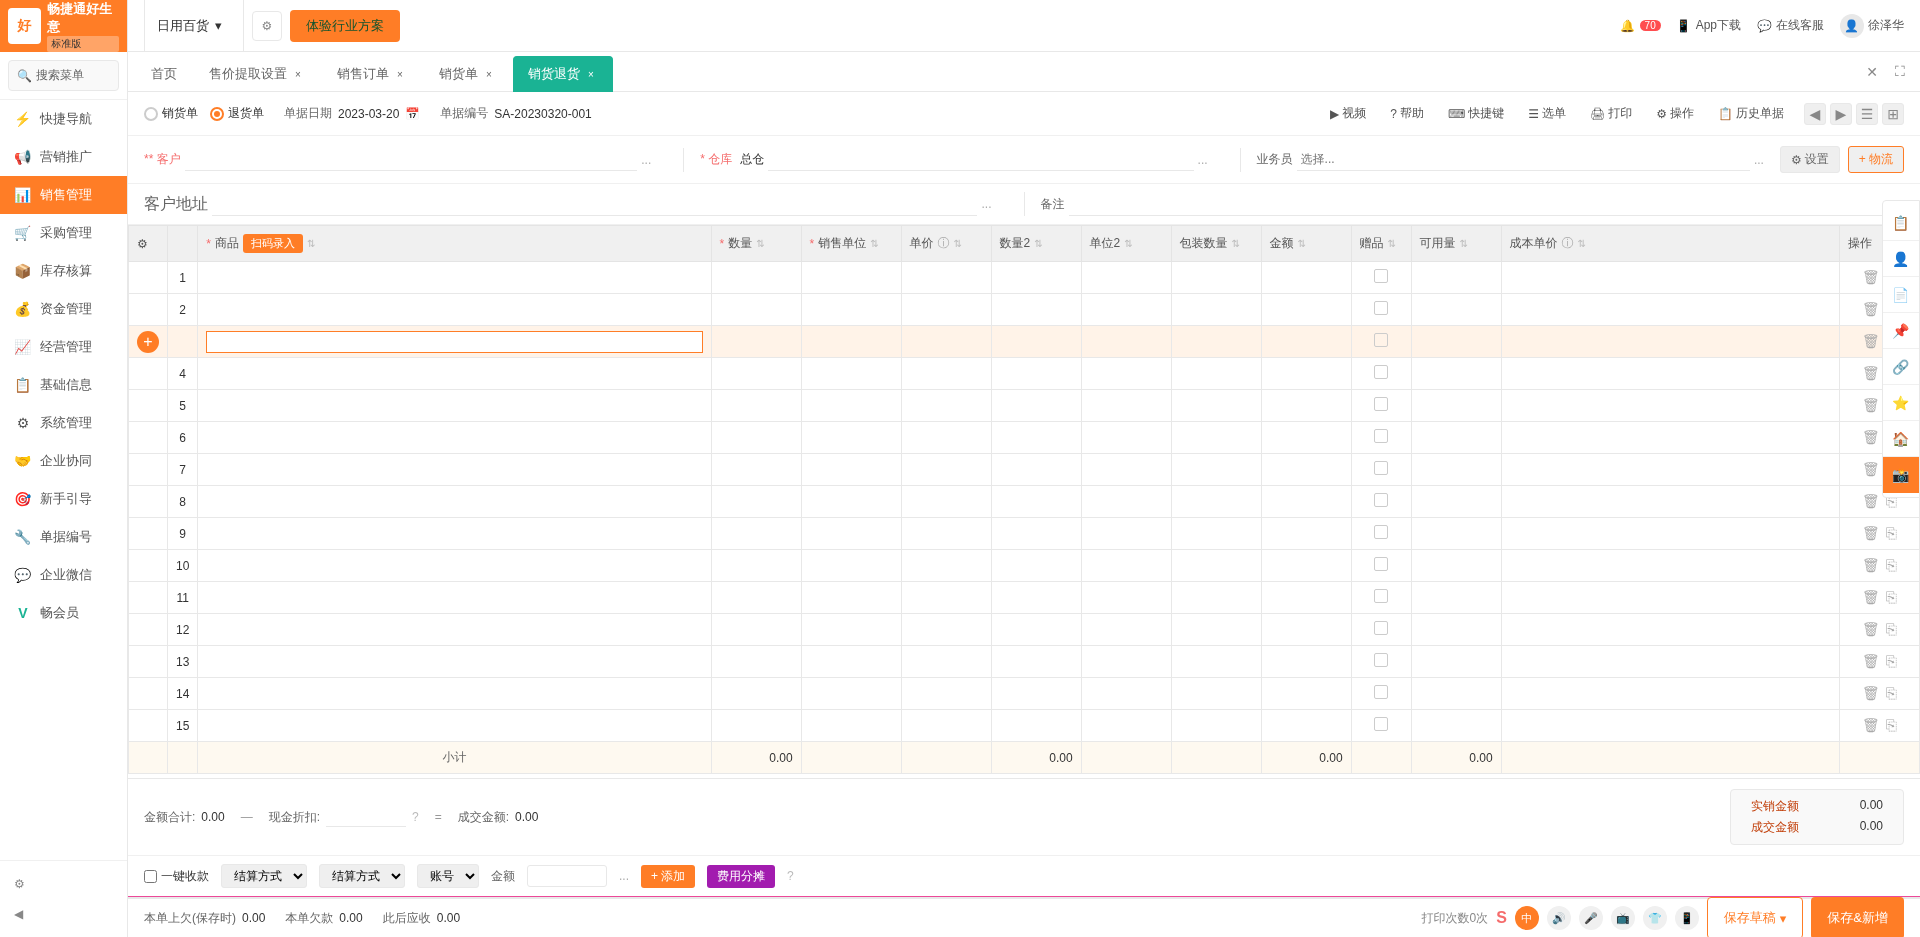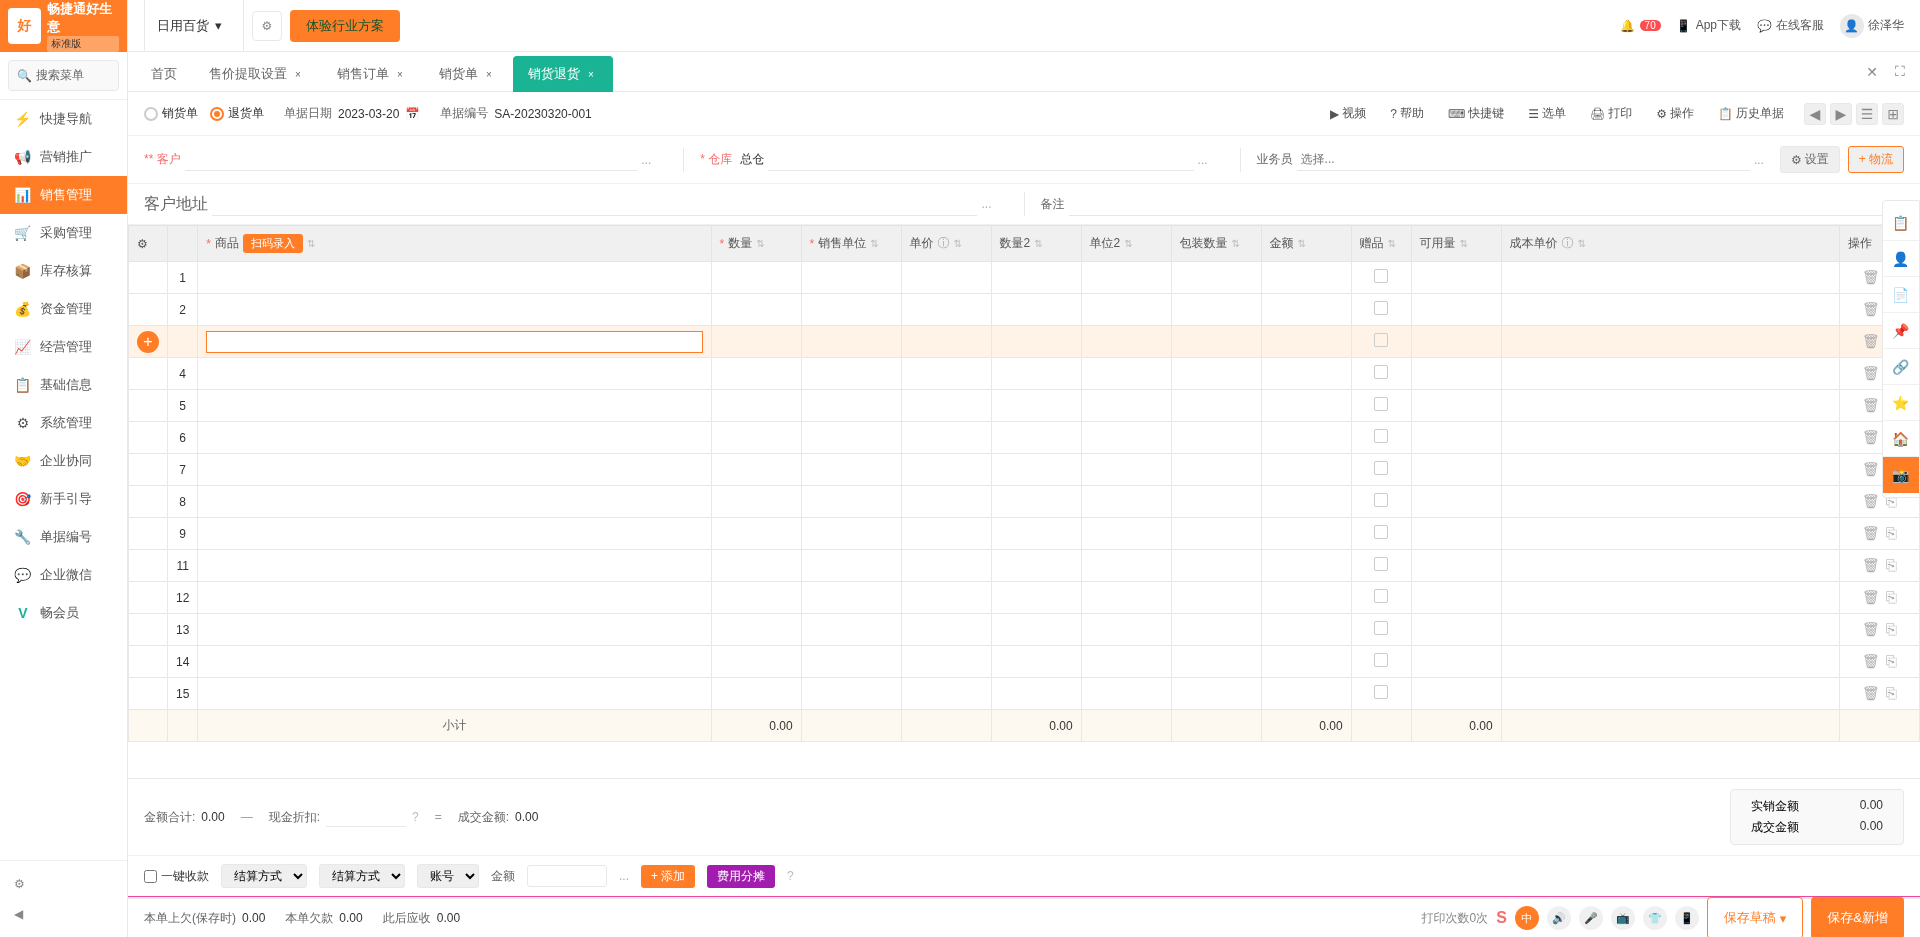--- a/index.html
+++ b/index.html
@@ -103,21 +103,21 @@
 
     
     .right-toolbar { position: fixed; right: 0; top: 50%; transform: translateY(-50%); background: #fff; border: 1px solid #e8e8e8; border-radius: 4px 0 0 4px; display: flex; flex-direction: column; align-items: center; padding: 4px 0; gap: 0; z-index: 100; }
     .rt-item { width: 36px; height: 36px; display: flex; align-items: center; justify-content: center; cursor: pointer; color: #888; font-size: 14px; border-bottom: 1px solid #f0f0f0; }
     .rt-item:last-child { border-bottom: none; }
     .rt-item.active { background: #ff7d26; color: #fff; }
     .footer-item { display: flex; align-items: center; gap: 6px; font-size: 12px; color: #666; }
     .footer-value { color: #333; font-weight: 500; }
     .amounts-panel { background: #f9f9f9; border: 1px solid #e8e8e8; padding: 6px 20px; border-radius: 4px; font-size: 12px; }
     .amount-line { display: flex; justify-content: space-between; gap: 24px; padding: 2px 0; }
-    .amount-label { color: #000000; }
+    .amount-label { color: #c2410c; }
     .amount-value { color: #333; font-weight: 500; min-width: 60px; text-align: right; }
     .toolbar-icon { display: flex; align-items: center; gap: 3px; padding: 3px 8px; cursor: pointer; color: #555; font-size: 12px; }
 
     .form-second-row { padding: 8px 16px; display: flex; align-items: center; gap: 0; border-bottom: 1px solid #f0f0f0; }
 
     .form-settings-btn { margin-left: auto; display: flex; align-items: center; gap: 8px; }
     .settings-btn { border: 1px solid #e8e8e8; padding: 4px 10px; border-radius: 3px; cursor: pointer; font-size: 12px; color: #666; display: flex; align-items: center; gap: 3px; }
     .logistics-btn { border: 1px solid #ff7d26; padding: 4px 10px; border-radius: 3px; cursor: pointer; font-size: 12px; color: #ff7d26; display: flex; align-items: center; gap: 3px; }
 
     
@@ -638,20 +638,41 @@
               <td>
                 <div class="action-icons">
                   <span class="action-icon">🗑</span>
                   <span class="action-icon">⎘</span>
                 </div>
               </td>
             </tr>
           <tr>
               <td></td>
               <td class="row-num">9</td>
+              <td></td>
+              <td></td>
+              <td></td>
+              <td></td>
+              <td></td>
+              <td></td>
+              <td></td>
+              <td></td>
+              <td class="checkbox-cell"><input type="checkbox" class="checkbox" style=""></td>
+              <td></td>
+              <td></td>
+              <td>
+                <div class="action-icons">
+                  <span class="action-icon">🗑</span>
+                  <span class="action-icon">⎘</span>
+                </div>
+              </td>
+            </tr>
+          <tr>
+              <td></td>
+              <td class="row-num">10</td>
               <td></td>
               <td></td>
               <td></td>
               <td></td>
               <td></td>
               <td></td>
               <td></td>
               <td></td>
               <td class="checkbox-cell"><input type="checkbox" class="checkbox" style=""></td>
               <td></td>

